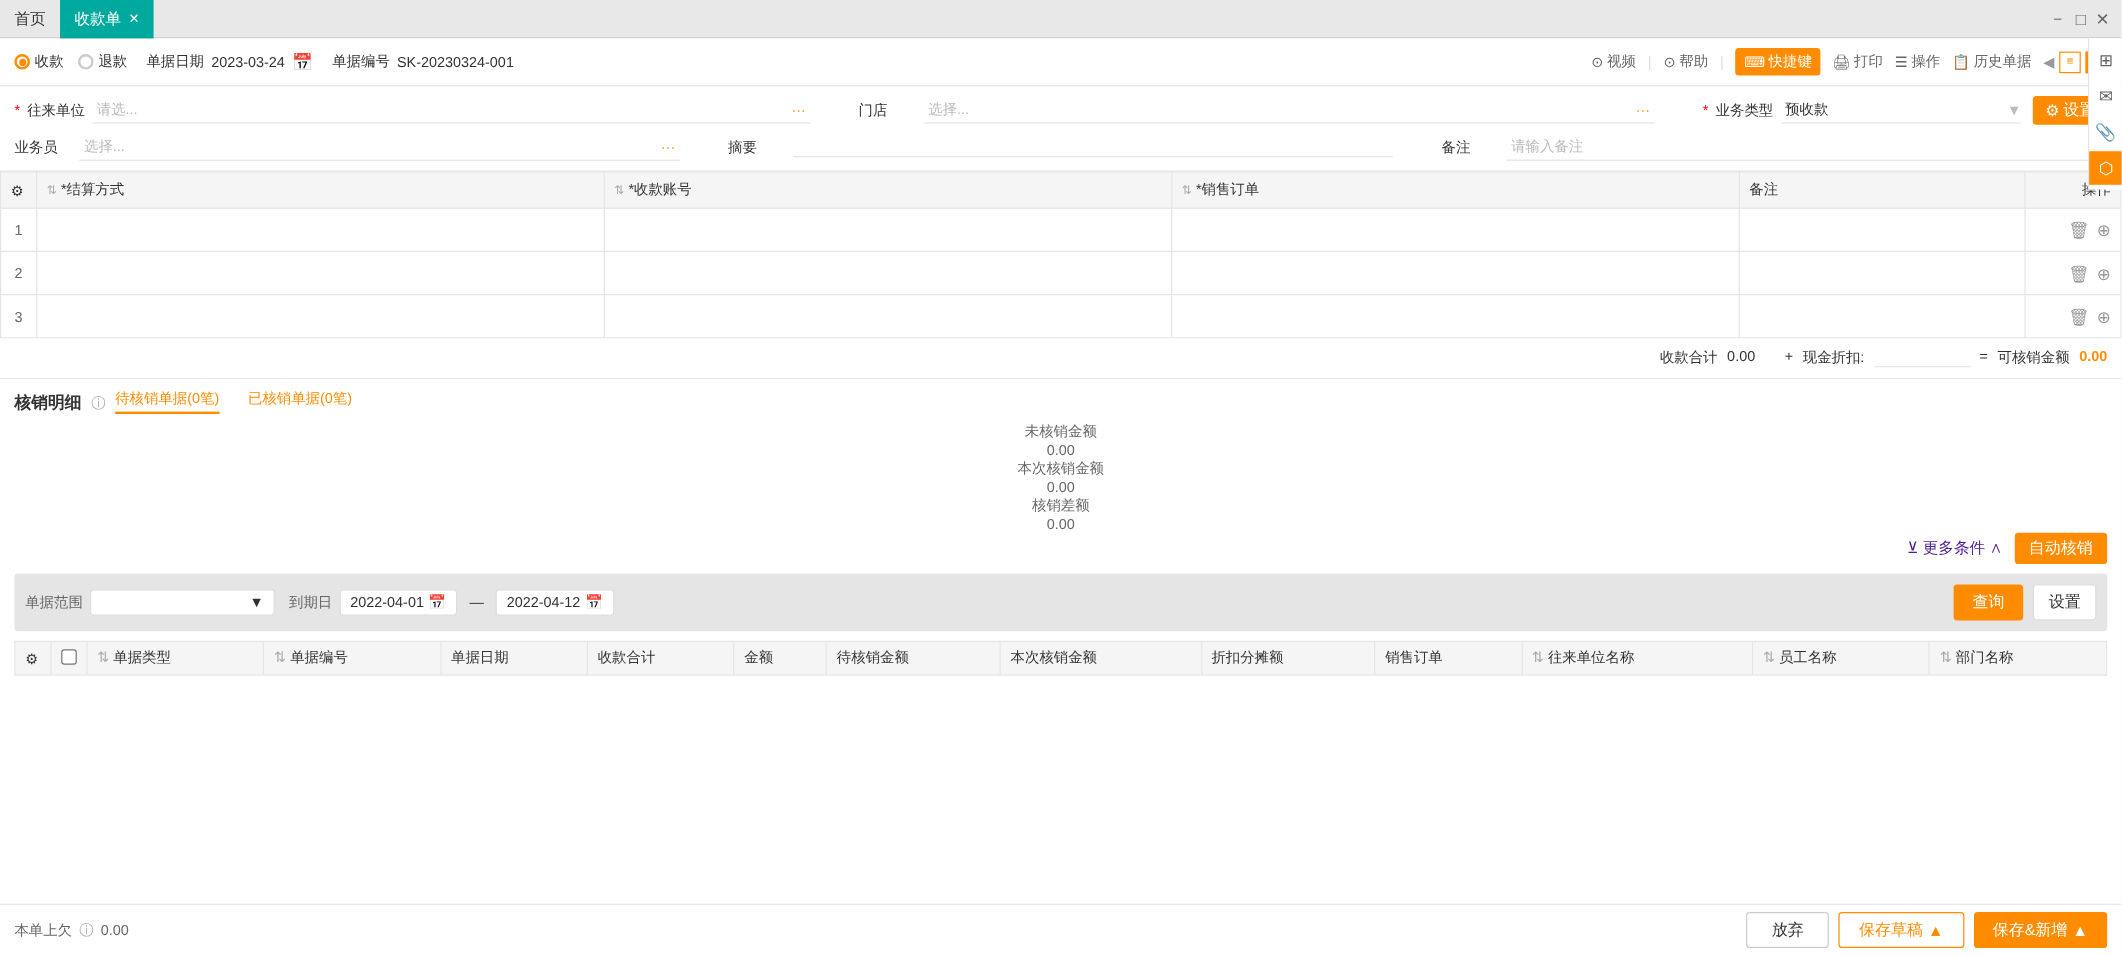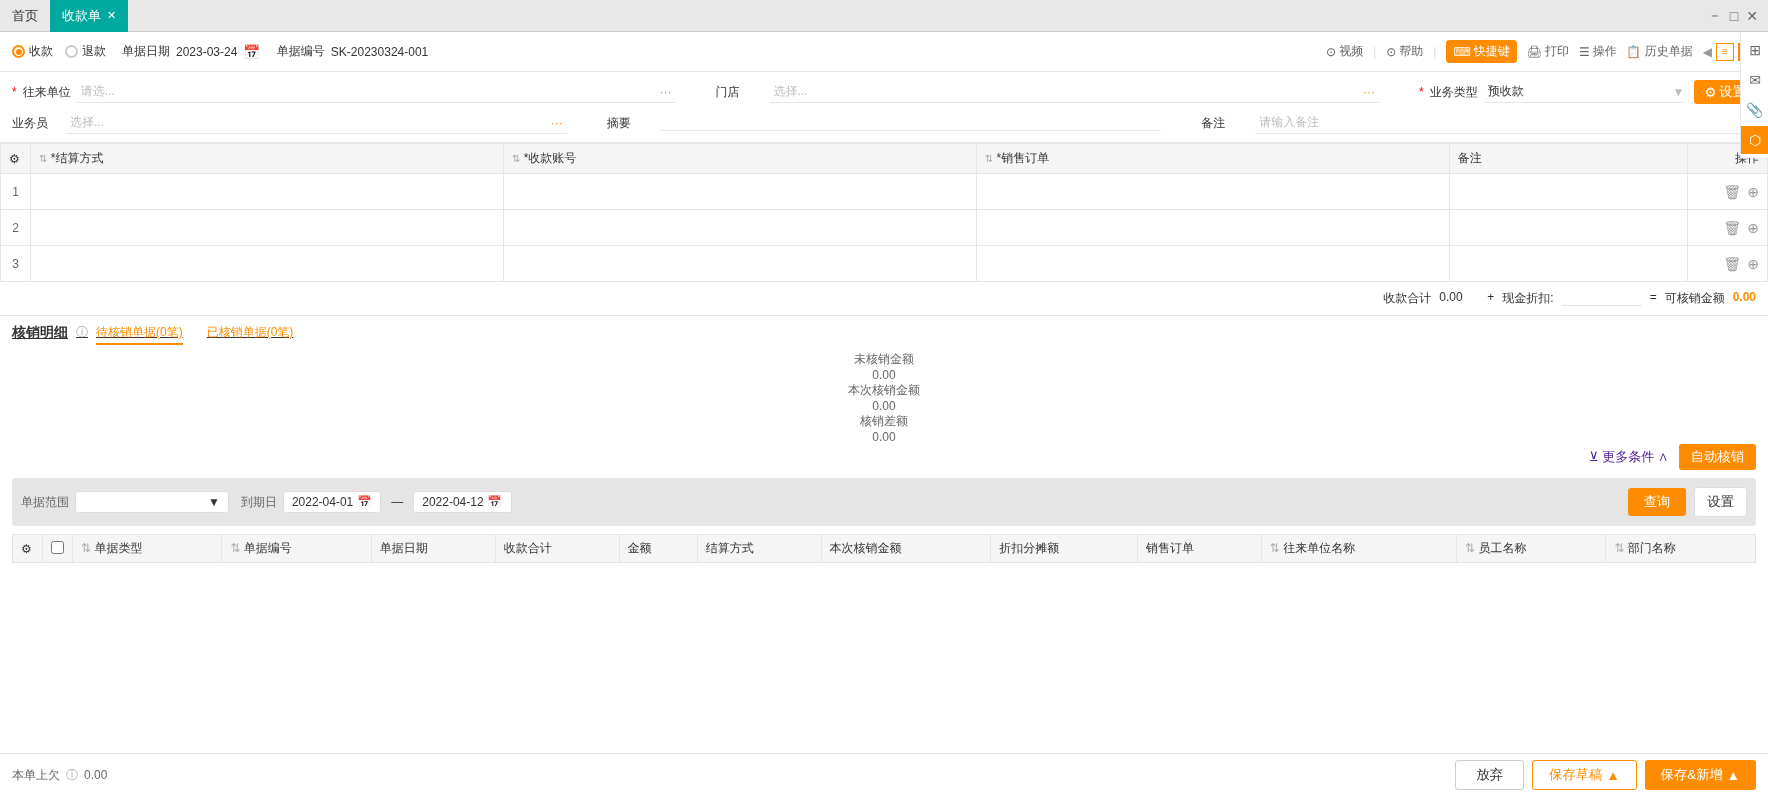--- a/index.html
+++ b/index.html
@@ -58,21 +58,21 @@
     .data-table td.row-num { color: #666; text-align: center; width: 30px; }
     .action-cell { display: flex; align-items: center; gap: 6px; justify-content: flex-end; }
     .action-icon { color: #999; cursor: pointer; font-size: 14px; }
 
     
     .total-row { display: flex; align-items: flex-start; justify-content: flex-end; padding: 8px 12px; gap: 8px; border-bottom: 1px solid #e5e5e5; background: #fff; }
     .total-input { border: none; border-bottom: 1px solid #e5e5e5; width: 80px; text-align: right; outline: none; }
 
     
     .verify-section { padding: 8px 12px; background: #fff; flex: 1; overflow: hidden; display: flex; flex-direction: column; }
-    .verify-header { display: flex; align-items: flex-start; gap: 8px; margin-bottom: 6px; text-decoration: underline; }
+    .verify-header { display: flex; align-items: flex-end; gap: 8px; margin-bottom: 6px; }
     .verify-title { font-size: 14px; font-weight: bold; color: #333; }
     .info-icon { color: #aaa; cursor: pointer; font-size: 12px; }
     .verify-tab { color: #ff8c00; cursor: pointer; border-bottom: 2px solid transparent; padding-bottom: 2px; }
     .verify-tab.active { border-bottom-color: #ff8c00; }
     .verify-stats { display: flex; align-items: center; margin-bottom: 8px; font-size: 12px; color: #666; flex-direction: column; }
     .filter-link { color: #4c1d95; cursor: pointer; font-size: 13px; }
     .auto-btn { background: #ff8c00; color: #fff; border: none; padding: 4px 12px; border-radius: 3px; cursor: pointer; }
 
     .filter-row { display: flex; align-items: center; gap: 12px; padding: 8px; border: 1px solid #e5e5e5; border-radius: 3px; margin-bottom: 8px; background: #e5e5e5; }
     .filter-field { display: flex; align-items: center; gap: 6px; }
@@ -366,39 +366,39 @@
           <div class="filter-date">
             <span>2022-04-01</span>
             <span>📅</span>
           </div>
           <span class="filter-date-sep">—</span>
           <div class="filter-date">
             <span>2022-04-12</span>
             <span>📅</span>
           </div>
         </div>
-        <div style="margin-left:auto; display:flex; gap:8px;align-items:center;">
+        <div style="margin-left:auto; display:flex; gap:8px;">
           <button class="query-btn">查询</button>
           <button class="settings-btn2">设置</button>
         </div>
       </div>
 
       <table class="bottom-table">
         <thead>
           <tr>
             <th class="gear-th">⚙</th>
             <th class="checkbox-cell">
               <input type="checkbox" style="">
             </th>
             <th><span class="sort-icon">⇅</span> 单据类型</th>
             <th><span class="sort-icon">⇅</span> 单据编号</th>
             <th>单据日期</th>
             <th>收款合计</th>
             <th>金额</th>
-            <th>结算方式</th>
+            <th>待核销金额</th>
             <th>本次核销金额</th>
             <th>折扣分摊额</th>
             <th>销售订单</th>
             <th><span class="sort-icon">⇅</span> 往来单位名称</th>
             <th><span class="sort-icon">⇅</span> 员工名称</th>
             <th><span class="sort-icon">⇅</span> 部门名称</th>
           </tr>
         </thead>
         <tbody></tbody>
       </table>

